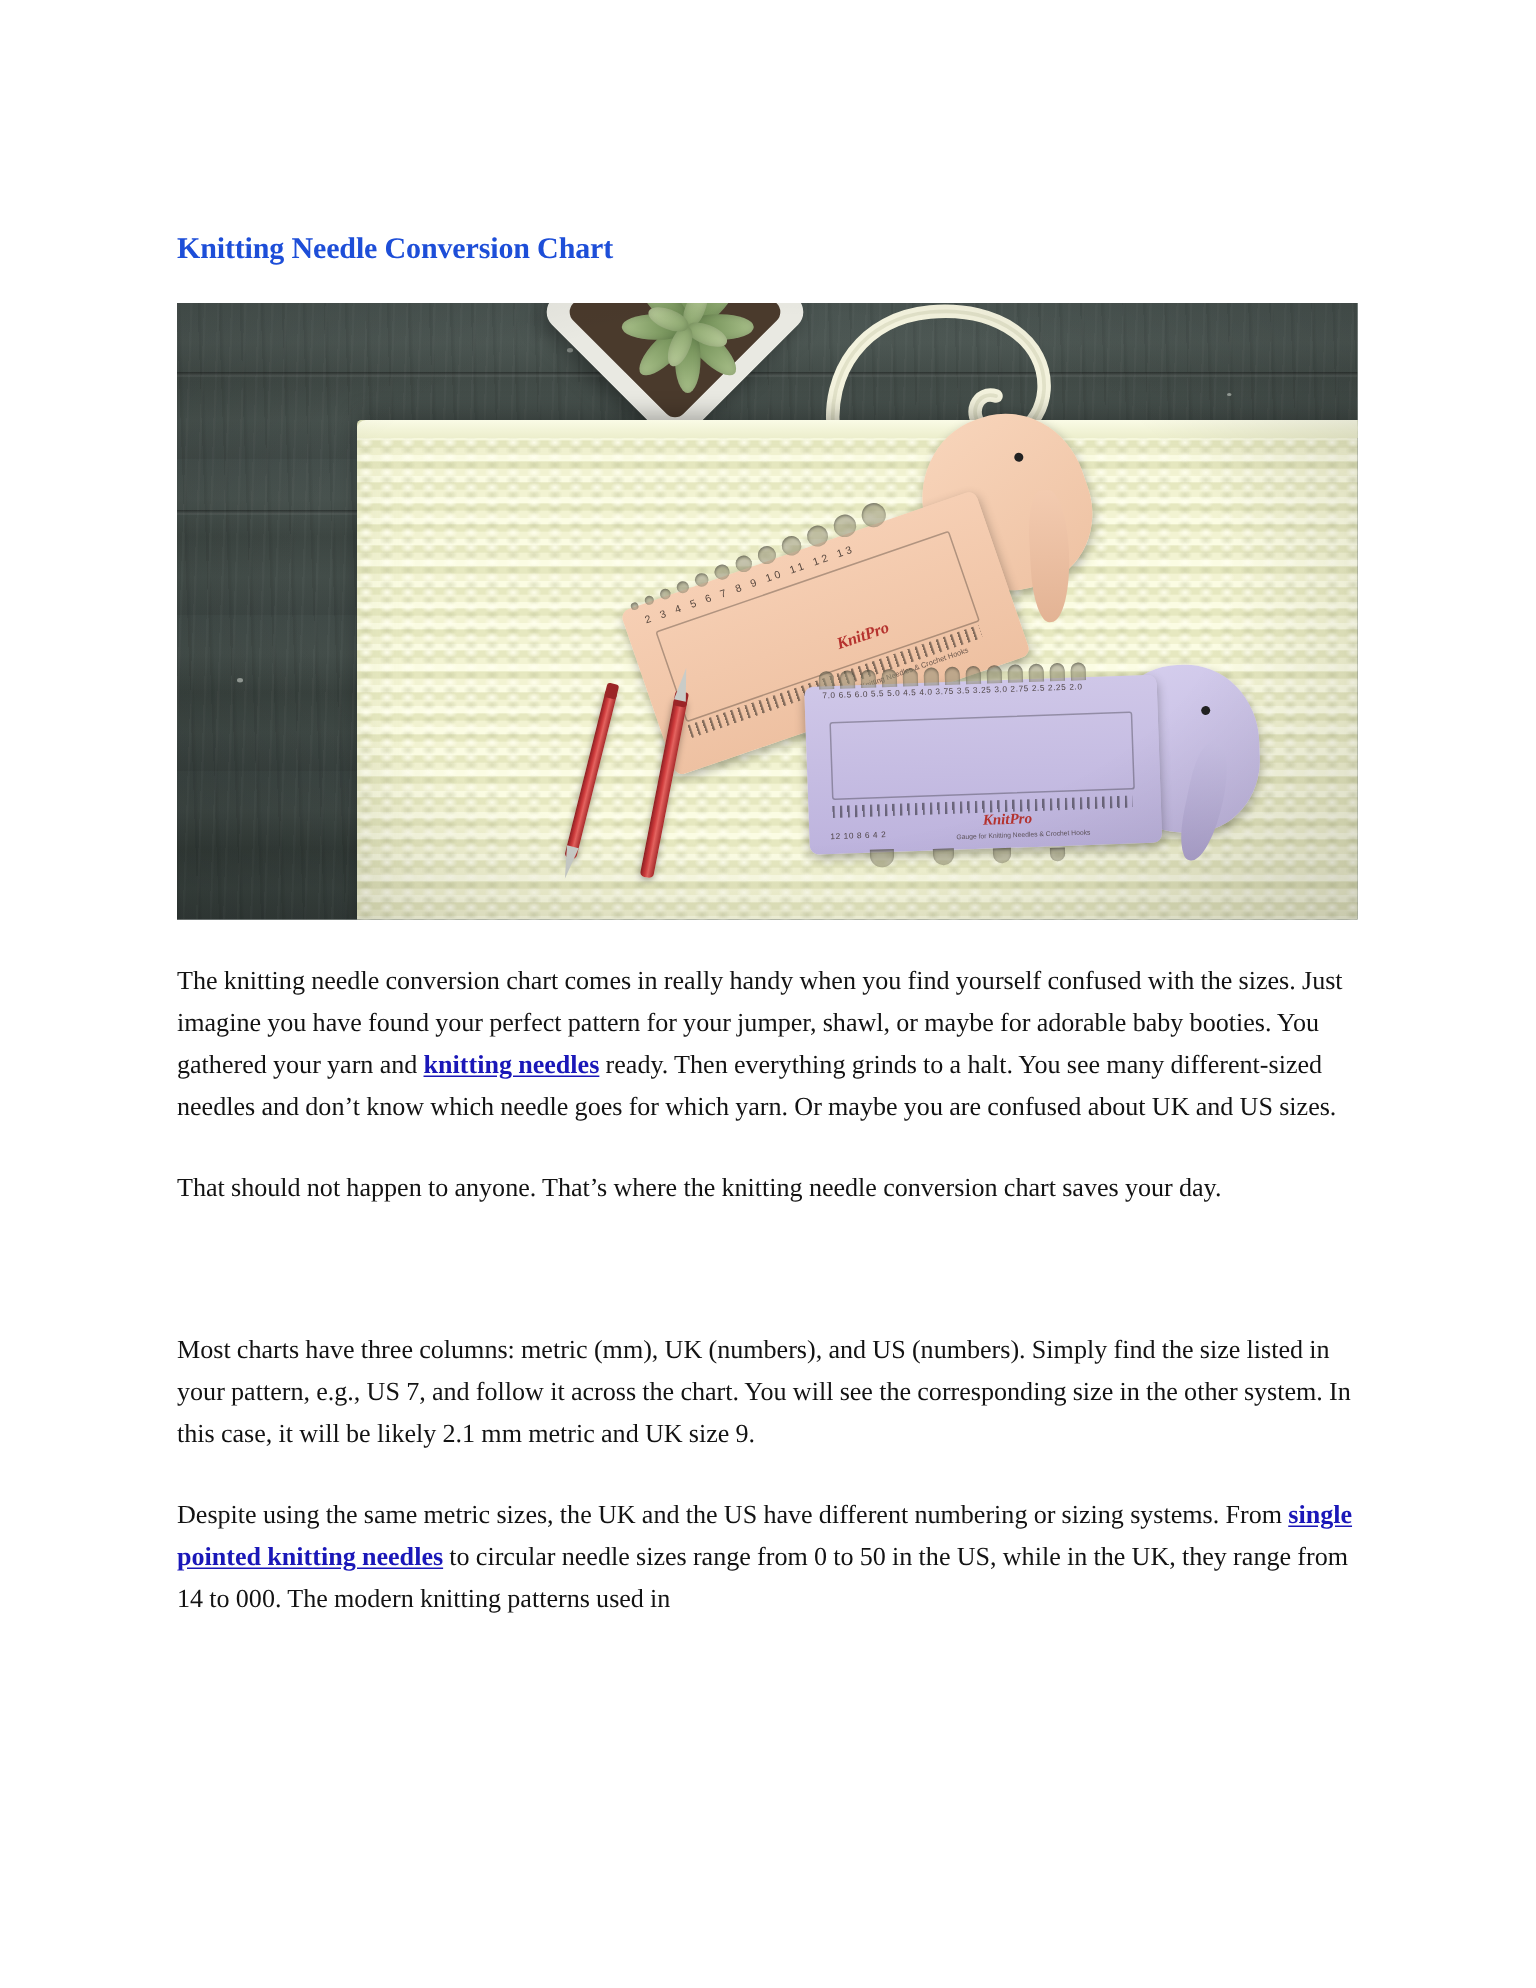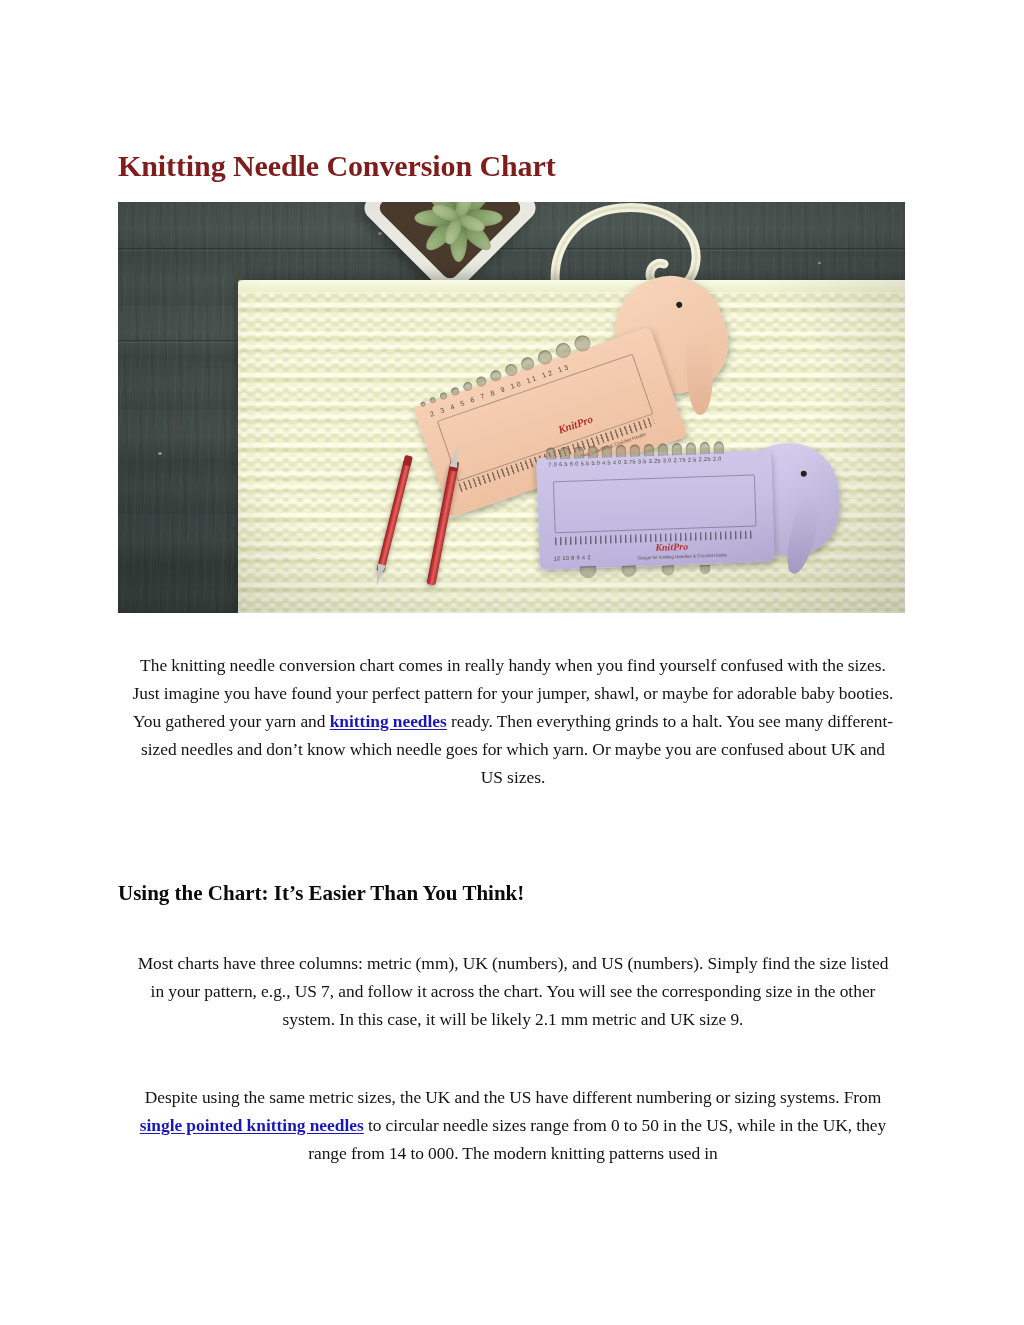--- a/index.html
+++ b/index.html
@@ -27,43 +27,43 @@
 
   .content {
     position: absolute;
     left: 118px;
     top: 148px;
     width: 790px;
   }
 
   h1.doc-title {
     font-family: "Liberation Serif", "DejaVu Serif", serif;
-    font-size: 30px;
+    font-size: 20px;
     font-weight: bold;
     line-height: 36px;
     letter-spacing: -0.1px;
     margin: 0 0 18px 0;
-    color: #7f1d1d;
+    color: #1d4ed8;
   }
 
   h2.section-title {
     font-family: "Liberation Serif", "DejaVu Serif", serif;
     font-size: 21px;
     font-weight: bold;
     line-height: 28px;
     margin: 0;
     color: #0b0b0b;
   }
 
   p.para {
     font-size: 17.4px;
     line-height: 28px;
-    margin: 12px;
+    margin: 0;
     color: #131313;
-    text-align: center;
+    text-align: left;
     word-spacing: -0.2px;
   }
 
   .gap-sm { height: 26px; }
   .gap-md { height: 50px; }
   .gap-lg { height: 30px; }
 
   a.inline-link {
     color: #1a17b8;
     font-weight: bold;
@@ -470,24 +470,24 @@
 
       <div class="photo-vignette"></div>
     </div>
 
     <div class="gap-sm"></div>
 
     <p class="para"><span>The knitting needle conversion chart comes in really handy when you find yourself confused with the sizes. Just imagine you have found your perfect pattern for your jumper, shawl, or maybe for adorable baby booties. You gathered your yarn and </span><a class="inline-link" href="#">knitting needles</a><span> ready. Then everything grinds to a halt. You see many different-sized needles and don’t know which needle goes for which yarn. Or maybe you are confused about UK and US sizes.</span></p>
 
     <div class="gap-sm"></div>
 
+    <p class="para">That should not happen to anyone. That’s where the knitting needle conversion chart saves your day.</p>
 
     <div class="gap-md"></div>
 
-    <h2 class="section-title">Using the Chart: It’s Easier Than You Think!</h2>
 
     <div class="gap-lg"></div>
 
     <p class="para">Most charts have three columns: metric (mm), UK (numbers), and US (numbers). Simply find the size listed in your pattern, e.g., US 7, and follow it across the chart. You will see the corresponding size in the other system. In this case, it will be likely 2.1 mm metric and UK size 9.</p>
 
     <div class="gap-sm"></div>
 
     <p class="para"><span>Despite using the same metric sizes, the UK and the US have different numbering or sizing systems. From </span><a class="inline-link" href="#">single pointed knitting needles</a><span> to circular needle sizes range from 0 to 50 in the US, while in the UK, they range from 14 to 000. The modern knitting patterns used in</span></p>
 
   </div>

